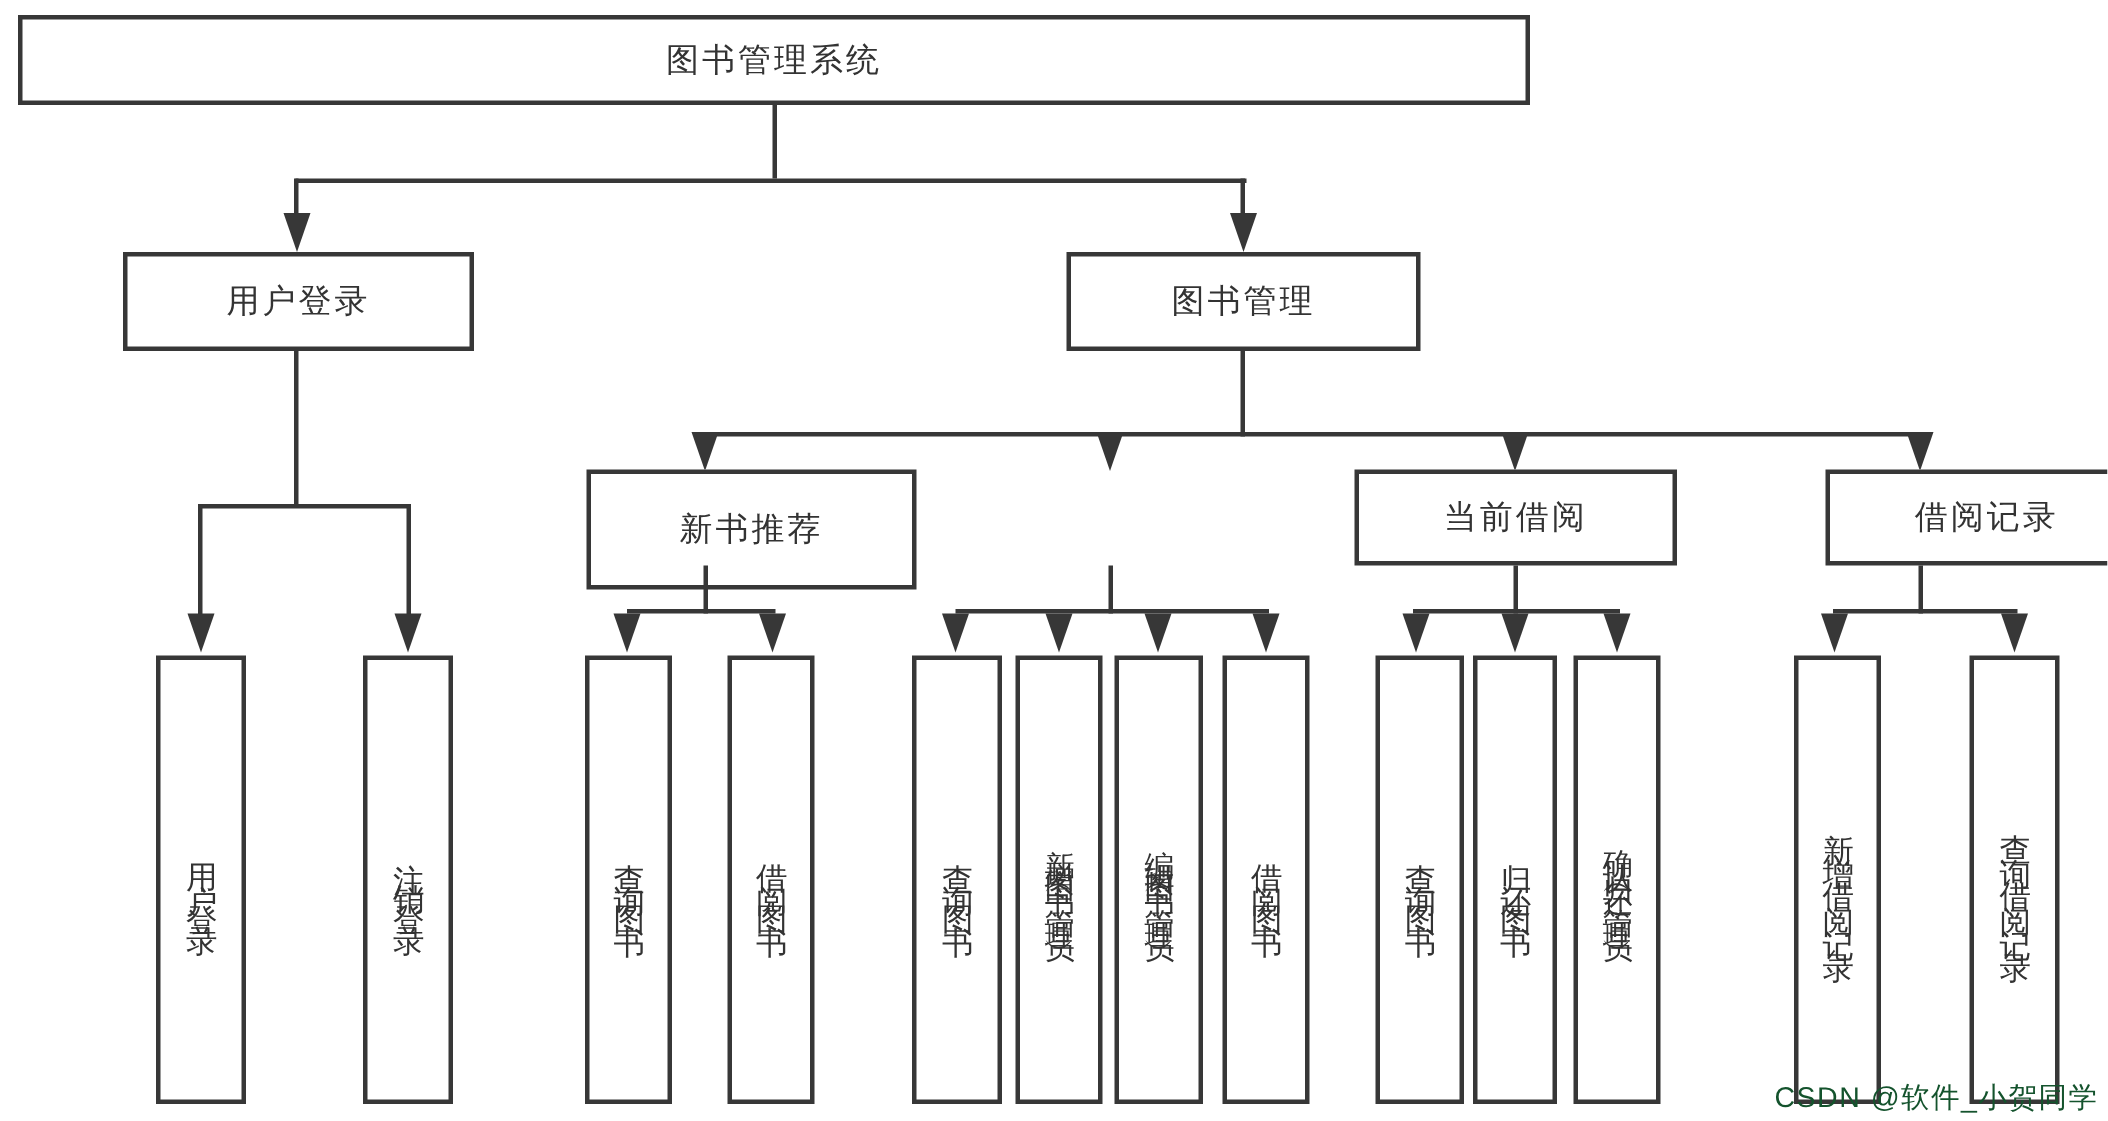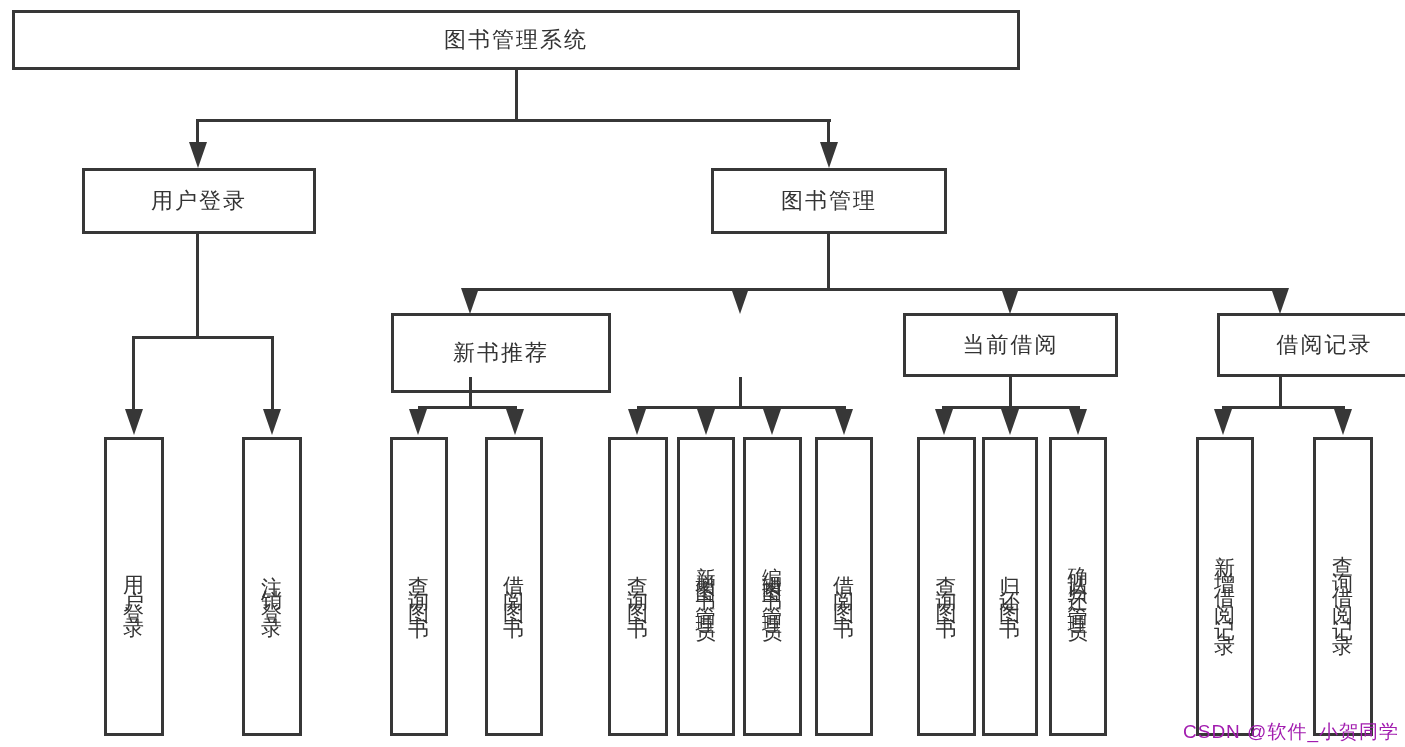--- a/index.html
+++ b/index.html
@@ -48,21 +48,21 @@
     border-left: 9px solid transparent;
     border-right: 9px solid transparent;
     border-top: 26px solid #373737;
   }
   .watermark {
     position: absolute;
     left: 1183px;
     top: 719px;
     font-size: 19px;
     letter-spacing: 1px;
-    color: #a21caf;
+    color: #14532d;
     white-space: nowrap;
     z-index: 5;
   }
 </style>
 </head>
 <body>
 
 <div class="stage">
 
   <div class="box hbox" style="left:12px; top:10px; width:1008px; height:60px;">

